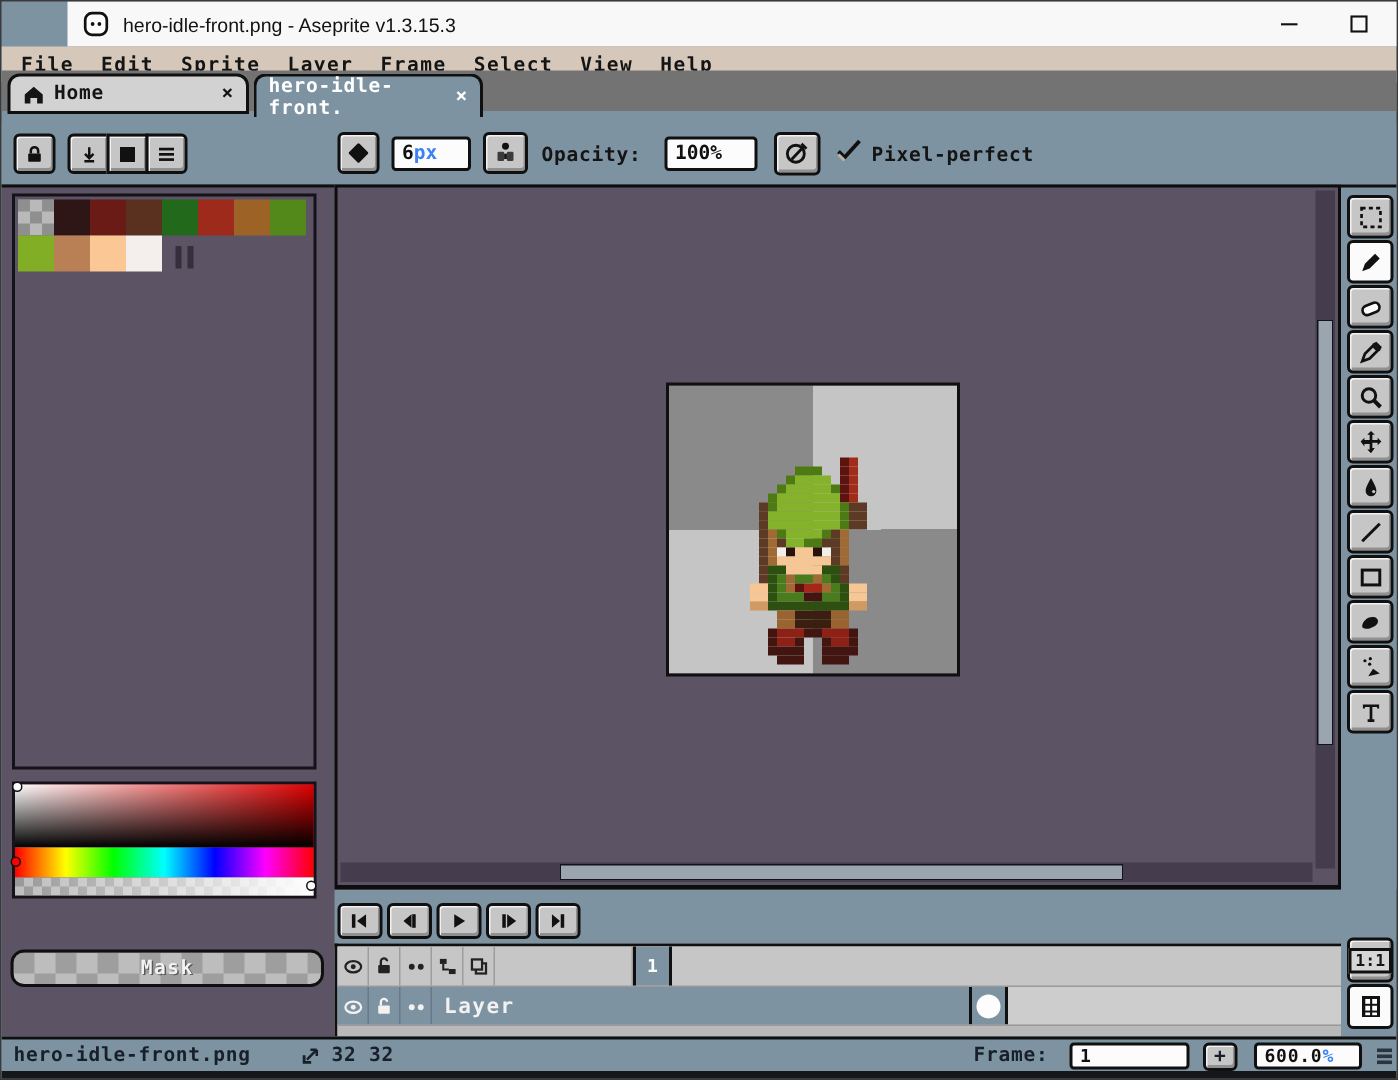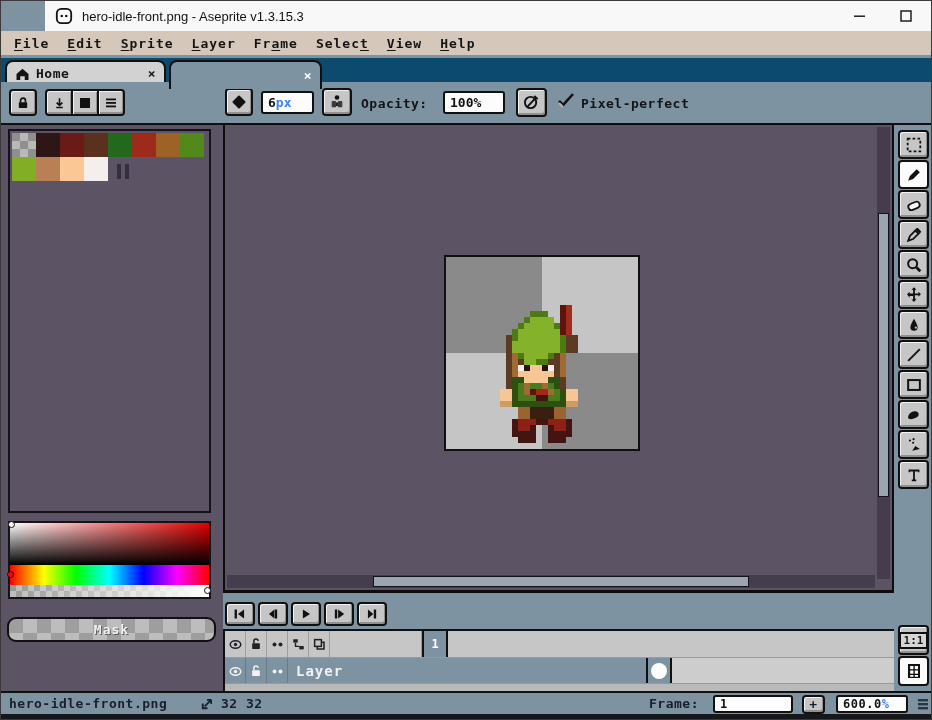--- a/index.html
+++ b/index.html
@@ -13,21 +13,21 @@
   .titlebar { position:absolute; left:0; top:0; width:100%; height:30px; background:#f8f8f8; display:flex; align-items:center;margin-left:44px; }
   .titlebar .app-ico { margin-left:10px; width:18px; height:18px; }
   .titlebar .wtitle { margin-left:9px; font-family:"Liberation Sans",sans-serif; font-size:13px; color:#111; }
   .wbtn { position:absolute; top:0; width:46px; height:30px; display:flex; align-items:center; justify-content:center; }
   .wbtn svg { display:block; }
   
   .menubar { position:absolute; left:0; top:30px; width:100%; height:24px; background:#d5c8ba; display:flex; align-items:center; padding-left:4px; }
   .menu-item { font-size:13px; font-weight:bold; letter-spacing:1px; padding:2px 9px; color:#141414; cursor:default; }
   .menu-item u { text-decoration:underline; text-underline-offset:2px; }
   
-  .tabrow { position:absolute; left:0; top:57px; width:100%; height:27px; background:#0c4a6e;padding-left:32px; }
+  .tabrow { position:absolute; left:0; top:46px; width:100%; height:27px; background:#737373;padding-left:32px; }
   .tab { position:absolute; top:2px; height:27px; border:2px solid #101010; border-radius:8px 8px 0 0; display:flex; align-items:center; padding:0 8px; font-size:13px; font-weight:bold; letter-spacing:0.5px; }
   .tab.inactive { left:4px; width:161px; background:#d2d2d2; color:#141414; }
   .tab.active { left:168px; width:153px; background:#7e93a2; color:#fff; border-bottom:none; height:29px; z-index:2; }
   .tab .close { margin-left:auto; font-size:13px; font-weight:bold; }
   .tab .homeico { margin-right:6px; }
   
   .toolbar { position:absolute; left:0; top:81px; width:100%; height:41px; background:#7e93a2; }
   .btn { background:#c6c6c6; border:2px solid #101010; border-radius:4px;
          box-shadow: inset 1px 1px 0 #f2f2f2, inset -1px -2px 0 #909090;
          display:flex; align-items:center; justify-content:center; }
@@ -134,20 +134,21 @@
 
   <div class="tabrow">
     <div class="tab inactive">
       <svg class="homeico" width="15" height="14" viewBox="0 0 20 18">
         <path d="M2 9l8-7 8 7v8h-5v-5H7v5H2z" fill="#141414"></path>
       </svg>
       <span>Home</span>
       <span class="close">×</span>
     </div>
     <div class="tab active">
+      <span>hero-idle-front.</span>
       <span class="close">×</span>
     </div>
   </div>
 
   <div class="toolbar">
     <div class="btn tb-abs" style="left:8px;top:7px;width:28px;height:27px;">
       <svg width="14" height="14" viewBox="0 0 20 20">
         <rect x="4" y="9" width="12" height="8" rx="1" fill="#111"></rect>
         <path d="M6.5 9V6.5a3.5 3.5 0 017 0V9" fill="none" stroke="#111" stroke-width="2.4"></path>
       </svg>
@@ -231,21 +232,21 @@
       <div class="svbox">
         <div class="handle" style="left:-2px;top:-2px;"></div>
       </div>
       <div class="huebar">
         <div class="handle" style="left:-3px;top:6px;background:#f00;"></div>
       </div>
       <div class="alphabar">
         <div class="handle" style="right:-2px;top:2px;"></div>
       </div>
     </div>
-    <div class="chk-btn" style="top:492px;">
+    <div class="chk-btn" style="top:508px;">
       <span>Mask</span>
     </div>
   </div>
 
   <div class="viewport">
     <div class="doc-canvas" id="doc-canvas">
       <div id="sprite-layer" style="position:absolute;left:0;top:0;width:100%;height:100%;">
           <div class="sprite-px" style="left: 114px; top: 48px; background: rgb(94, 20, 14);"></div>
           <div class="sprite-px" style="left: 120px; top: 48px; background: rgb(162, 44, 28);"></div>
           <div class="sprite-px" style="left: 84px; top: 54px; background: rgb(78, 122, 20);"></div>

